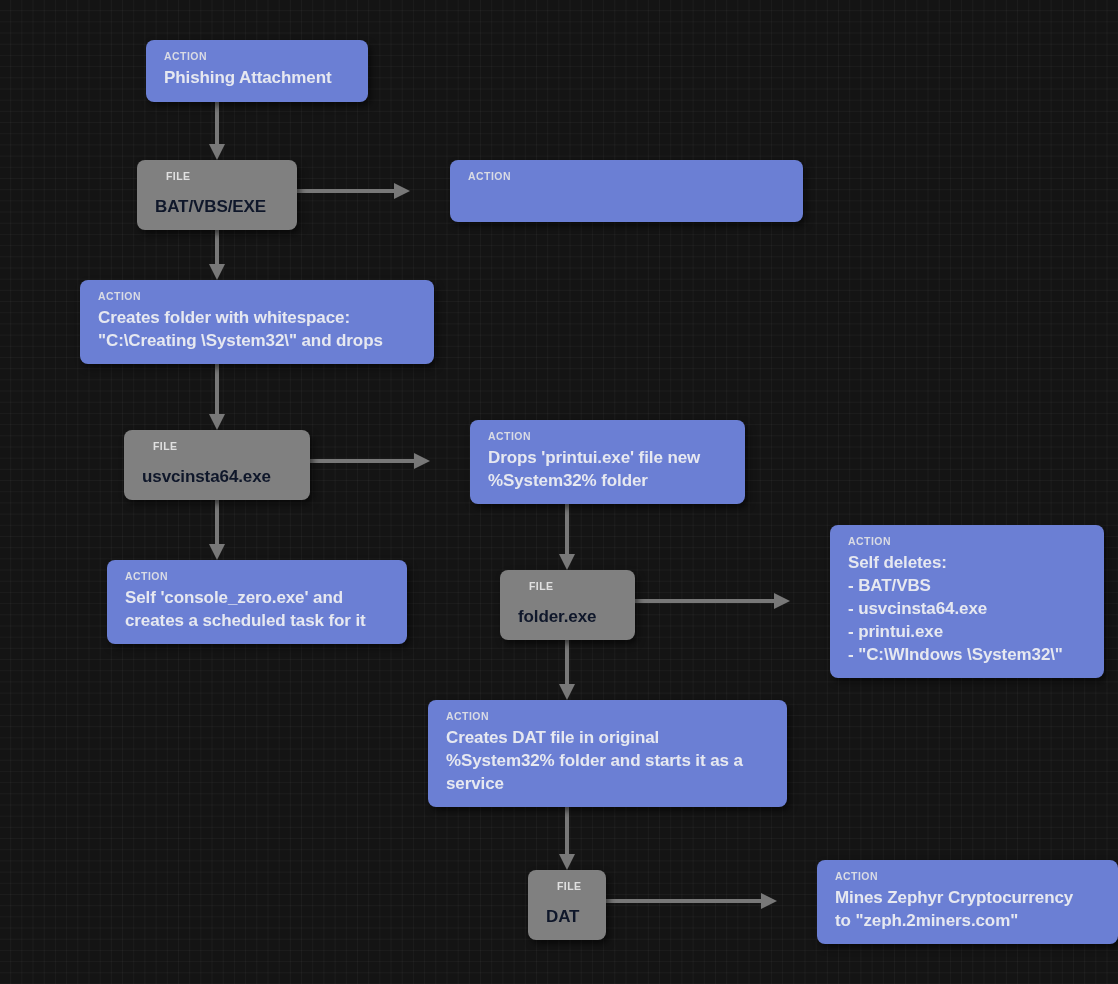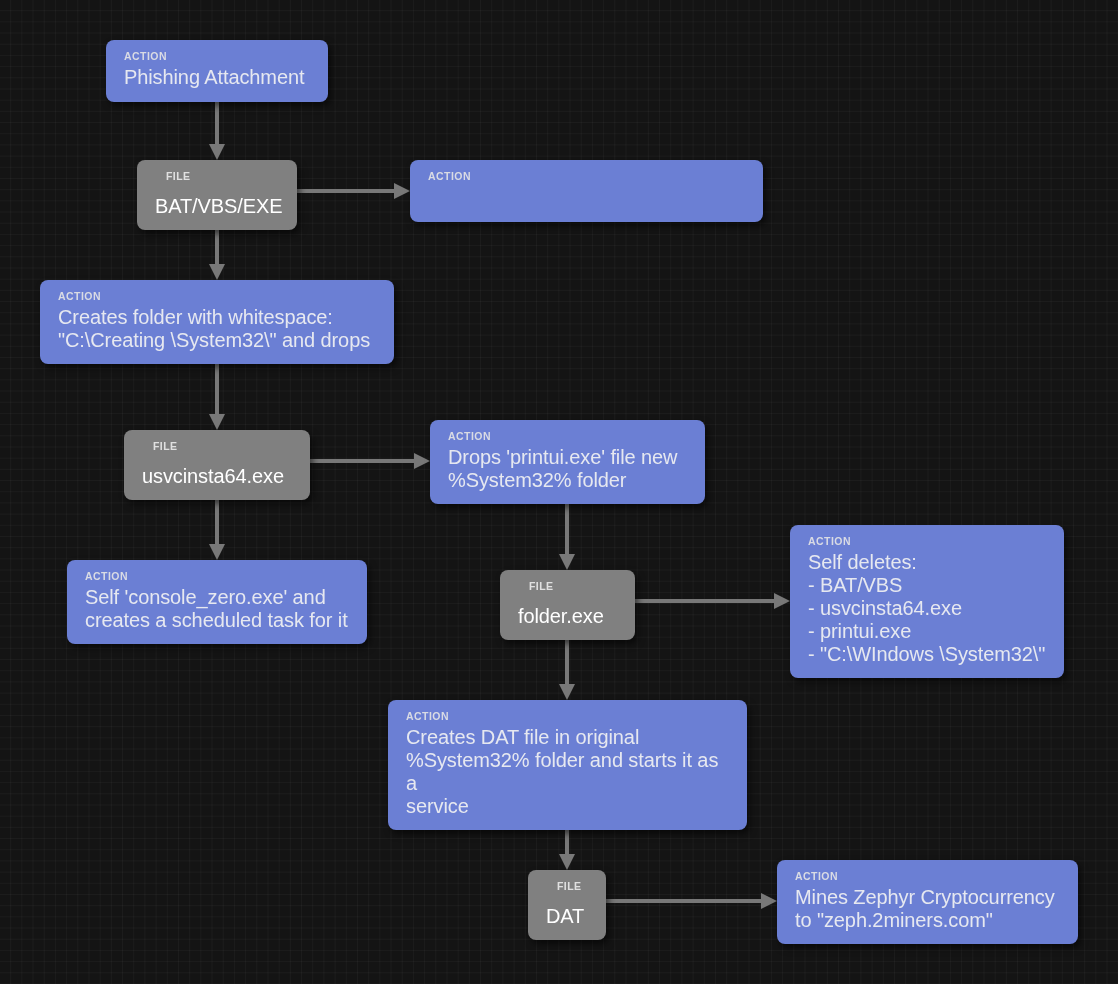--- a/index.html
+++ b/index.html
@@ -24,40 +24,40 @@
     overflow: hidden;
   }
   .node {
     position: absolute;
     box-sizing: border-box;
     border-radius: 8px;
     padding: 10px 16px 12px 18px;
     box-shadow: 3px 4px 7px rgba(0,0,0,0.55);
     z-index: 5;
   }
-  .node.action { background: #6b7fd4; }
+  .node.action { background: #6b7fd4; margin-left: 40px; }
   .node.file   { background: #808080; }
   .node-kind {
     font-size: 10.5px;
     font-weight: bold;
     letter-spacing: 0.45px;
     color: #d9dbe4;
     line-height: 13px;
     margin-bottom: 3px;
     white-space: nowrap;
   }
   .node-label {
-    font-size: 20px;
-    font-weight: normal;
+    font-size: 17px;
+    font-weight: bold;
     color: #e6e8f0;
     line-height: 23px;
     white-space: pre-line;
     letter-spacing: -0.1px;
   }
-  .node.file .node-label { color: #ffffff; margin-top: 12px; }
+  .node.file .node-label { color: #0f172a; margin-top: 12px; }
   .node.file .node-kind  { color: #e0e0e0; padding-left: 11px; }
 
   svg.edges {
     position: absolute;
     top: 0; left: 0;
     width: 1118px;
     height: 984px;
     z-index: 1;
     pointer-events: none;
   }

